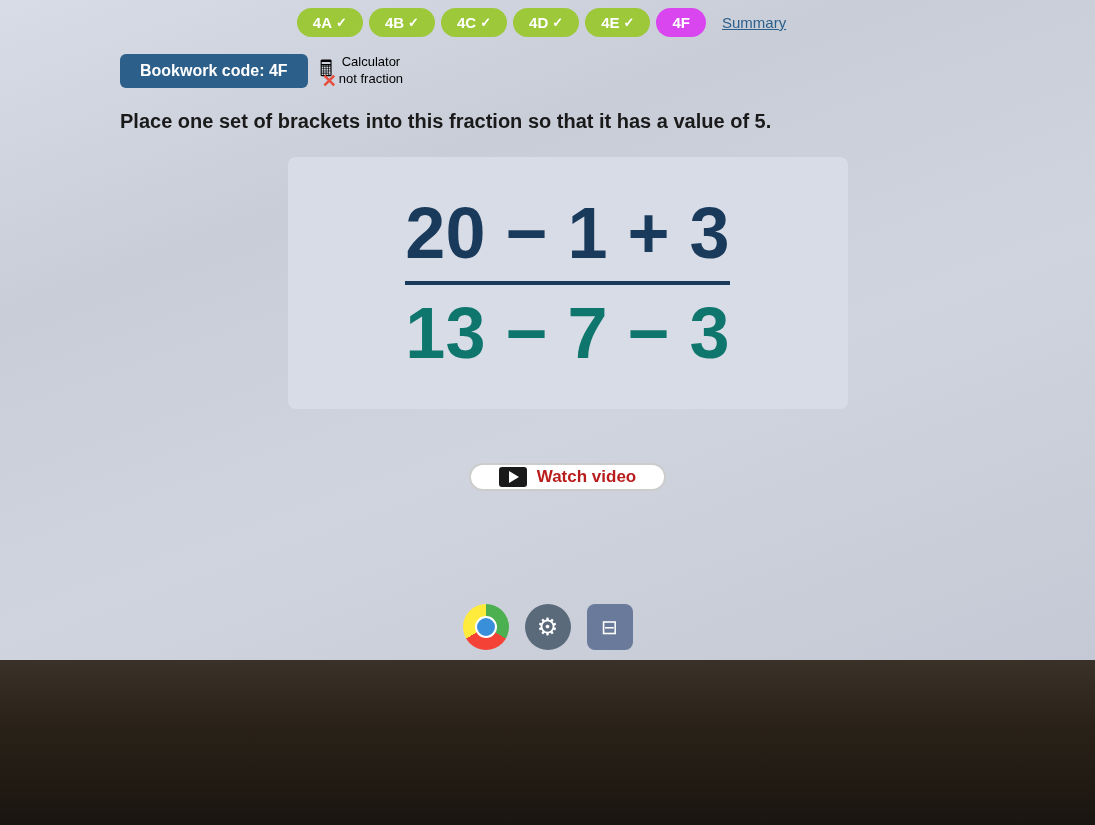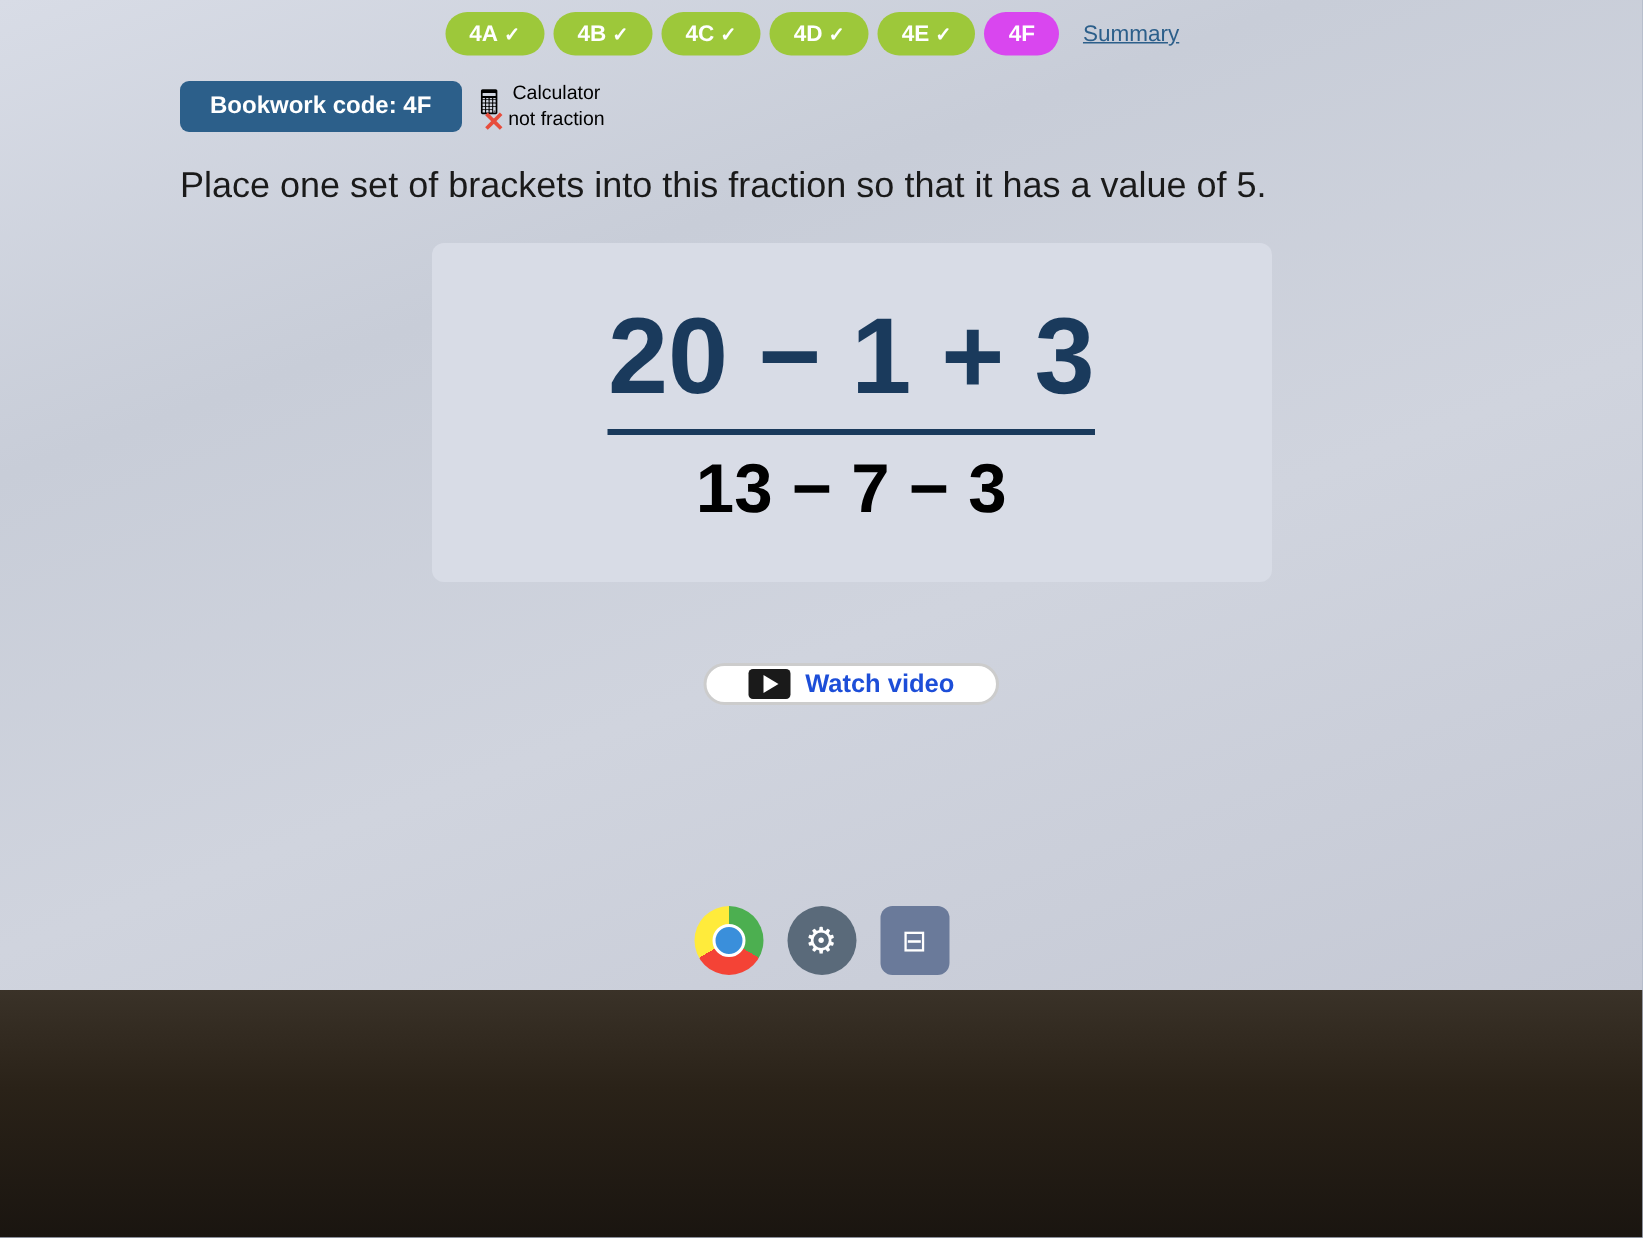--- a/index.html
+++ b/index.html
@@ -108,24 +108,24 @@
       display: flex;
       flex-direction: column;
       font-size: 13px;
       color: #000000;
       line-height: 1.3;
       text-align: center;
     }
 
     
     .question-text {
-      font-size: 24px;
+      font-size: 20px;
       color: #1a1a1a;
       margin-bottom: 24px;
-      font-weight: normal;
+      font-weight: bold;
     }
 
     
     .math-box {
       background: #d8dce6;
       border-radius: 8px;
       padding: 40px 60px;
       display: inline-block;
       min-width: 560px;
       text-align: center;
@@ -147,36 +147,36 @@
     }
 
     .fraction-line {
       width: 100%;
       height: 4px;
       background: #1a3a5c;
       margin: 4px 0;
     }
 
     .denominator {
-      font-size: 46px;
-      font-weight: bold;
-      color: #000000;
+      font-size: 72px;
+      font-weight: bold;
+      color: #0f766e;
       line-height: 1;
       margin-top: 8px;
     }
 
     
     .watch-video-btn {
       background: white;
       border: 2px solid #ccc;
       border-radius: 30px;
       padding: 2px 28px;
       font-size: 17px;
       font-weight: bold;
-      color: #1d4ed8;
+      color: #b91c1c;
       display: inline-flex;
       align-items: center;
       gap: 10px;
       cursor: pointer;
       margin-bottom: 20px;
     }
 
     .video-icon {
       width: 28px;
       height: 20px;

